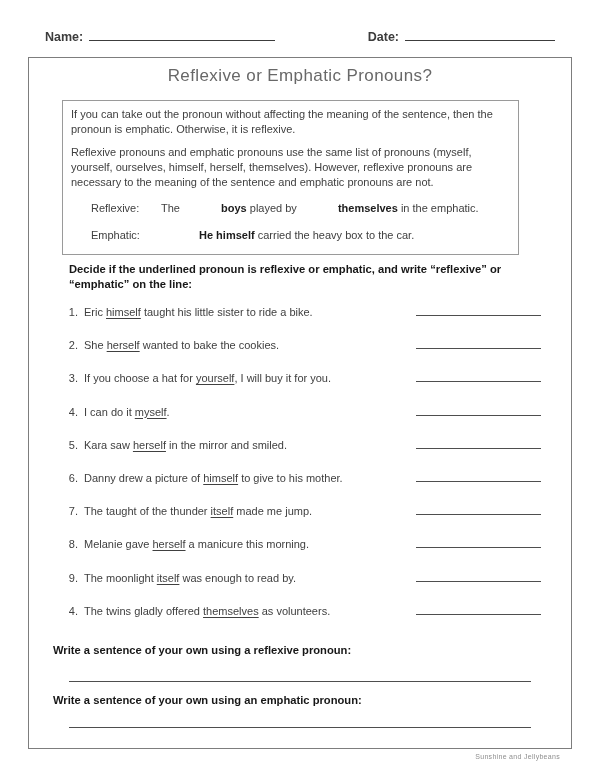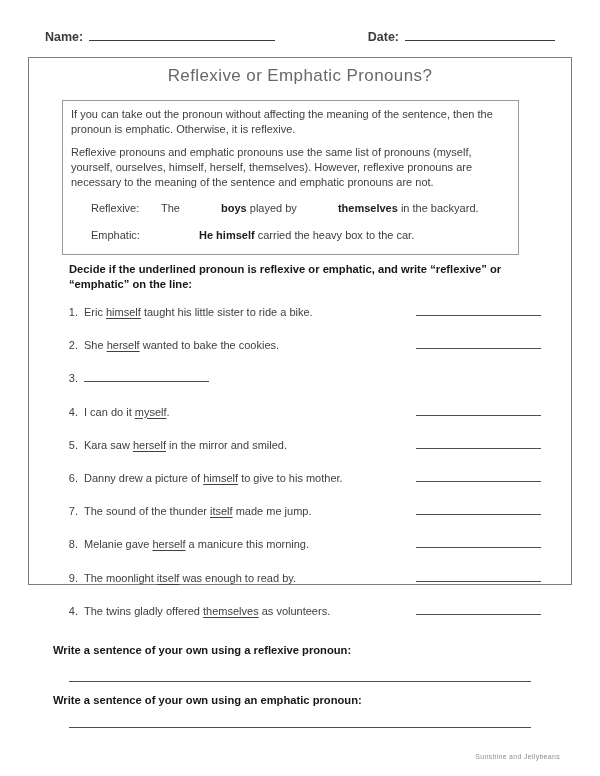--- a/index.html
+++ b/index.html
@@ -20,21 +20,21 @@
   }
   .field { display: flex; align-items: baseline; }
   .field-label { margin-right: 6px; }
   .field-line { display: inline-block; border-bottom: 1.2px solid #3c3c3c; height: 13px; }
   .name-line { width: 186px; }
   .date-line { width: 150px; }
 
   
   .main-box {
     position: absolute; top: 57px; left: 28px;
-    width: 544px; height: 528px;
+    width: 544px; height: 692px;
     border: 1.5px solid #7d7d7d;
   }
 
   .title {
     position: absolute; top: 8px; left: 0; width: 100%;
     text-align: center;
     font-size: 17px; color: #686868; letter-spacing: 0.4px;
   }
 
   
@@ -111,21 +111,21 @@
   <div class="main-box">
 
     <div class="title">Reflexive or Emphatic Pronouns?</div>
 
     <div class="info-box">
       <p>If you can take out the pronoun without affecting the meaning of the sentence, then the pronoun is emphatic.  Otherwise, it is reflexive.</p>
       <p>Reflexive pronouns and emphatic pronouns use the same list of pronouns  (myself, yourself, ourselves, himself, herself, themselves).  However, reflexive pronouns are necessary to the meaning of the sentence and emphatic pronouns are not.</p>
       <div class="examples">
           <div class="example-row">
             <span class="example-label">Reflexive:</span>
-            <span class="example-text"><span>The </span><b>boys</b><span> played by </span><b>themselves</b><span> in the backyard.</span></span>
+            <span class="example-text"><span>The </span><b>boys</b><span> played by </span><b>themselves</b><span> in the emphatic.</span></span>
           </div>
           <div class="example-row">
             <span class="example-label">Emphatic:</span>
             <span class="example-text"><b>He himself</b><span> carried the heavy box to the car.</span></span>
           </div>
         </div>
     </div>
 
     <div class="directions">Decide if the underlined pronoun is reflexive or emphatic, and write “reflexive” or “emphatic” on the line:</div>
 
@@ -135,40 +135,41 @@
           <span class="q-text"><span>Eric </span><u>himself</u><span> taught his little sister to ride a bike.</span></span>
           <span class="q-blank"></span>
         </div>
         <div class="question-row">
           <span class="q-num">2.</span>
           <span class="q-text"><span>She </span><u>herself</u><span> wanted to bake the cookies.</span></span>
           <span class="q-blank"></span>
         </div>
         <div class="question-row">
           <span class="q-num">3.</span>
+          <span class="q-text"><span>If you choose a hat for </span><u>yourself</u><span>, I will buy it for you.</span></span>
           <span class="q-blank"></span>
         </div>
         <div class="question-row">
           <span class="q-num">4.</span>
           <span class="q-text"><span>I can do it </span><u>myself</u><span>.</span></span>
           <span class="q-blank"></span>
         </div>
         <div class="question-row">
           <span class="q-num">5.</span>
           <span class="q-text"><span>Kara saw </span><u>herself</u><span> in the mirror and smiled.</span></span>
           <span class="q-blank"></span>
         </div>
         <div class="question-row">
           <span class="q-num">6.</span>
           <span class="q-text"><span>Danny drew a picture of </span><u>himself</u><span> to give to his mother.</span></span>
           <span class="q-blank"></span>
         </div>
         <div class="question-row">
           <span class="q-num">7.</span>
-          <span class="q-text"><span>The sound of the thunder </span><u>itself</u><span> made me jump.</span></span>
+          <span class="q-text"><span>The taught of the thunder </span><u>itself</u><span> made me jump.</span></span>
           <span class="q-blank"></span>
         </div>
         <div class="question-row">
           <span class="q-num">8.</span>
           <span class="q-text"><span>Melanie gave </span><u>herself</u><span> a manicure this morning.</span></span>
           <span class="q-blank"></span>
         </div>
         <div class="question-row">
           <span class="q-num">9.</span>
           <span class="q-text"><span>The moonlight </span><u>itself</u><span> was enough to read by.</span></span>

